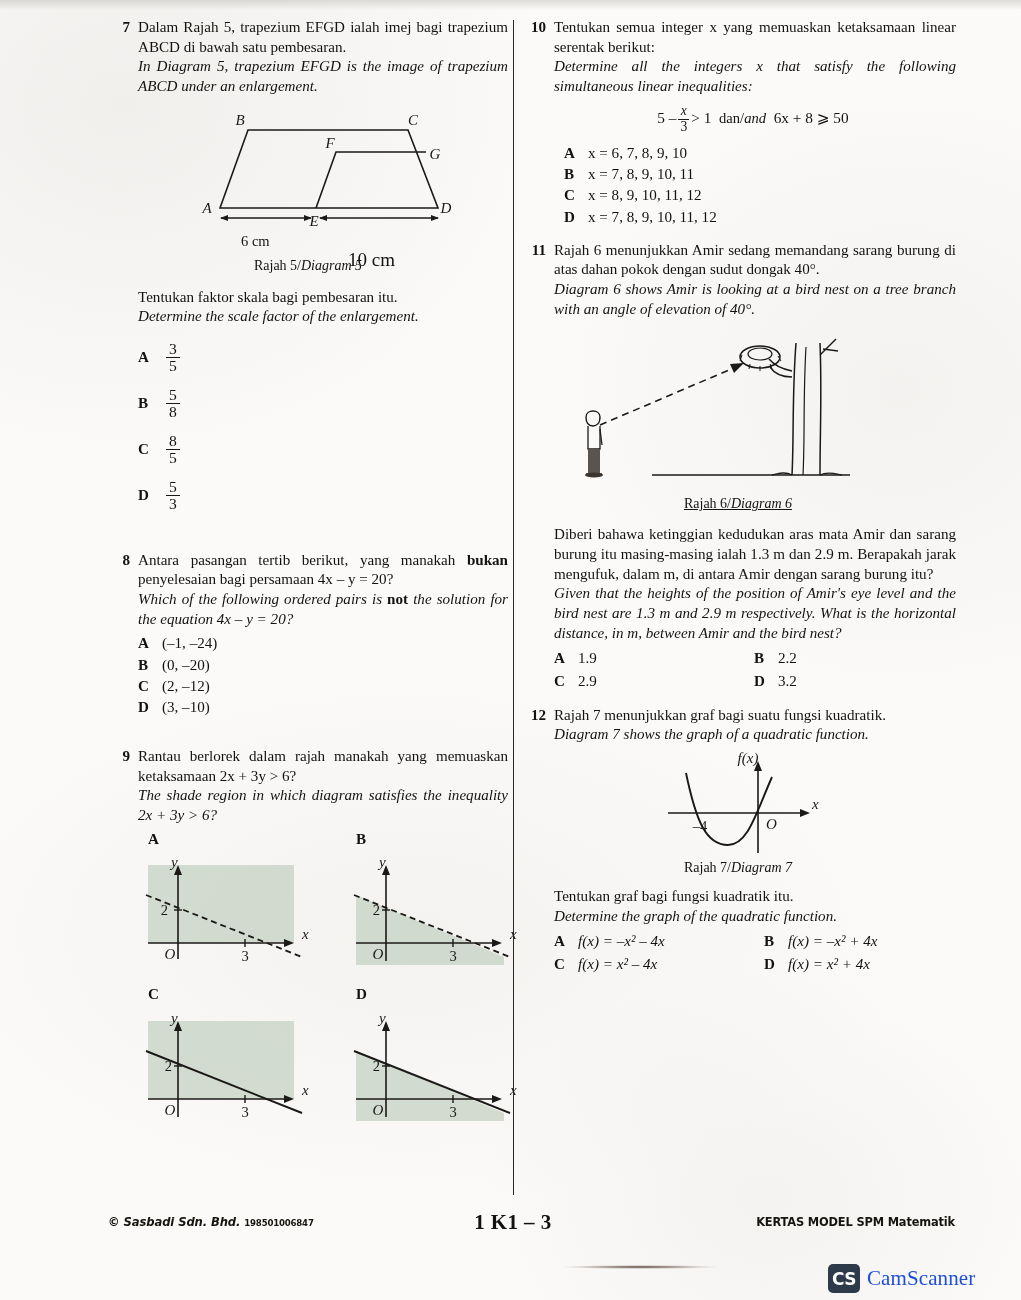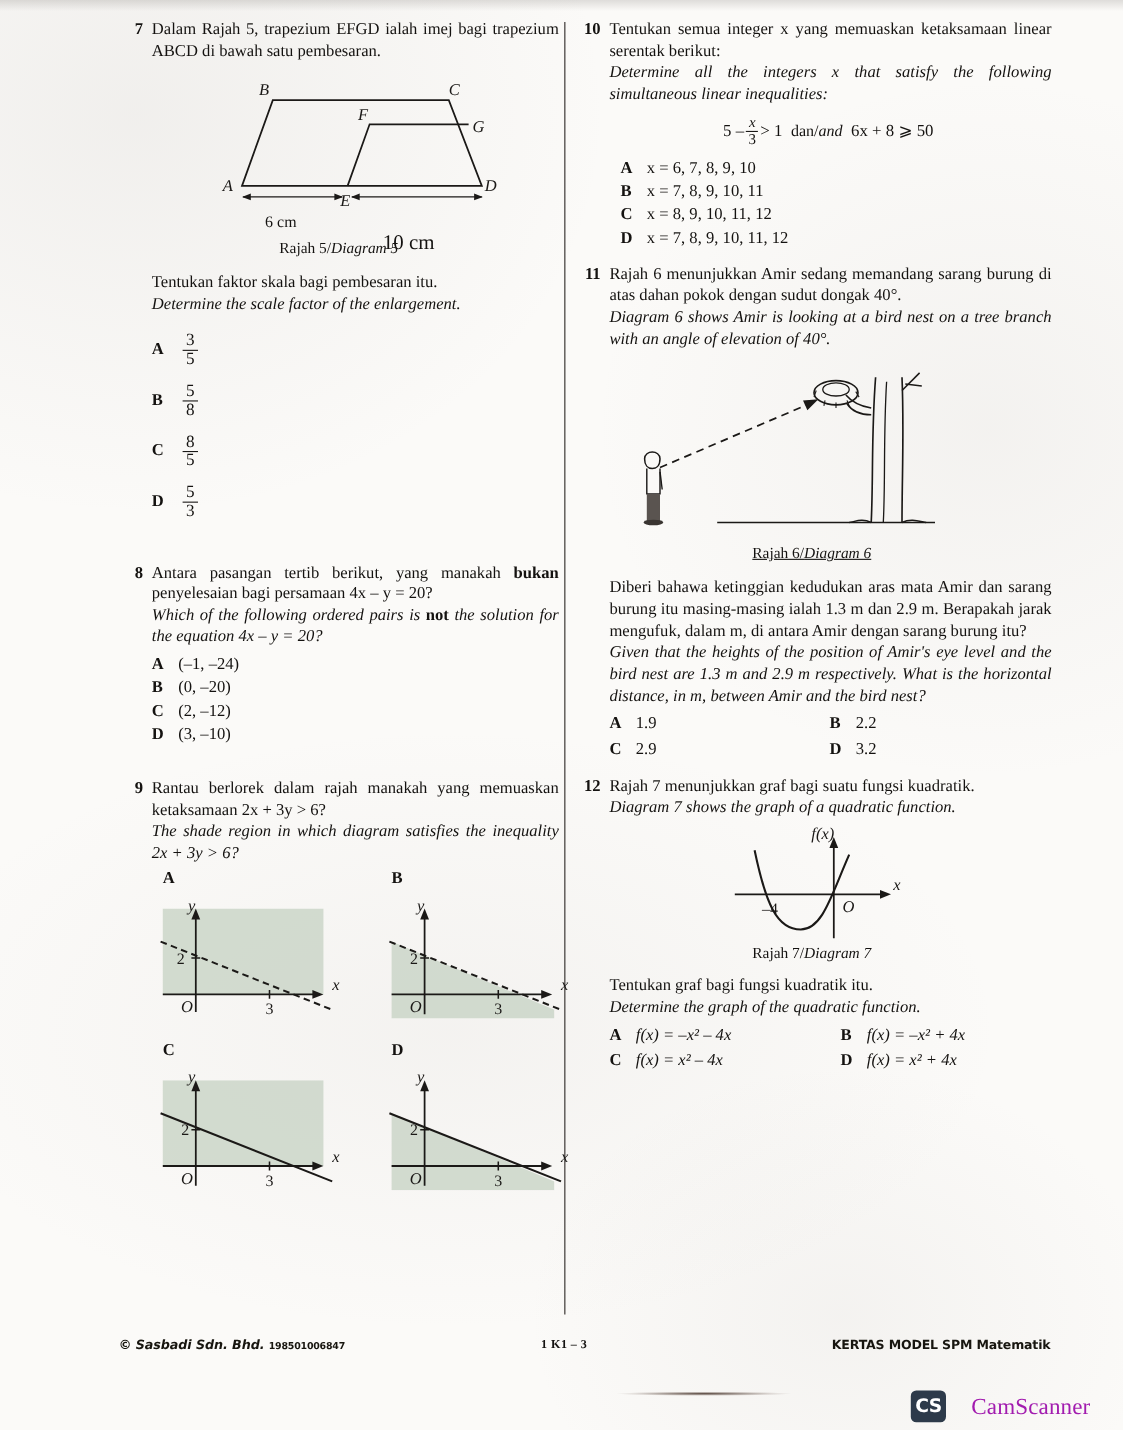--- a/index.html
+++ b/index.html
@@ -221,21 +221,21 @@
     letter-spacing: -0.1px;
   }
   .foot-left .reg {
     font-size: 8.6px;
     font-style: normal;
     font-weight: bold;
     letter-spacing: -0.2px;
   }
   .foot-center {
     font-family: "Liberation Serif", serif;
-    font-size: 11px;
+    font-size: 21px;
     font-weight: bold;
     letter-spacing: 0.4px;
     position: relative;
     left: -22px;
   }
   .foot-right {
     font-size: 11.4px;
     font-weight: bold;
     letter-spacing: -0.15px;
     color: #17150f;
@@ -270,39 +270,39 @@
     font-weight: bold;
     font-size: 17px;
     display: flex;
     align-items: center;
     justify-content: center;
     letter-spacing: -0.5px;
   }
   .cs-text {
     font-family: "Liberation Serif", serif;
     font-size: 21px;
-    color: #a21caf;
+    color: #1d4ed8;
     letter-spacing: 0.1px;
-    margin-left: 16px;
   }
 </style>
 </head>
 <body>
 
 <div class="page">
   <div class="top-edge"></div>
 
   <div class="content">
     <div class="divider"></div>
 
     <div class="col col-left">
 
       <div class="q">
         <div class="qnum">7</div>
         <div class="qbody">Dalam Rajah 5, trapezium EFGD ialah imej bagi trapezium ABCD di bawah satu pembesaran.</div>
+        <div class="qbody en">In Diagram 5, trapezium EFGD is the image of trapezium ABCD under an enlargement.</div>
 
         <div class="fig">
           <svg width="400" height="128" viewBox="0 0 400 128">
 
             <path class="ink" stroke-width="1.6" d="M 112 104 L 140 26 L 300 26 L 330 104 Z"></path>
 
             <path class="ink" stroke-width="1.6" d="M 208 104 L 228 48 L 318 48"></path>
 
             <text class="graph-label" x="132" y="21" text-anchor="middle">B</text>
             <text class="graph-label" x="305" y="21" text-anchor="middle">C</text>

